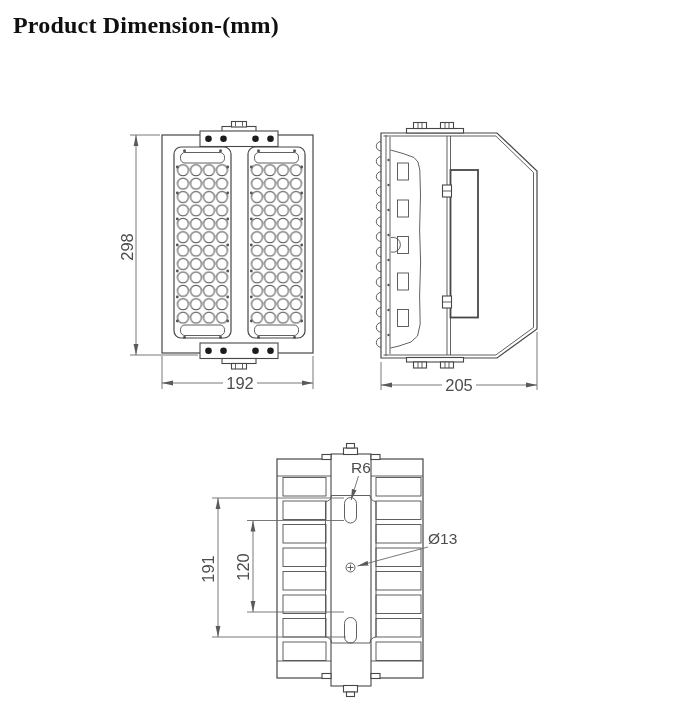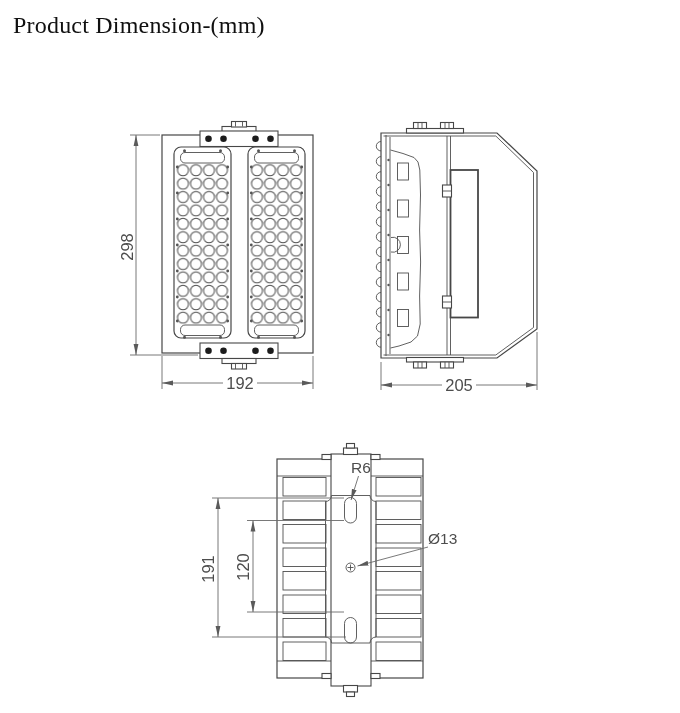--- a/index.html
+++ b/index.html
@@ -1,19 +1,19 @@
 <!DOCTYPE html>
 <html><head>
 <meta charset="utf-8">
 <style>
   html,body{margin:0;padding:0;background:#ffffff;}
   .stage{position:relative;width:680px;height:713px;background:#ffffff;overflow:hidden;
          font-family:"Liberation Sans",sans-serif;}
   .page-title{position:absolute;left:13px;top:12px;margin:0;
-              font-family:"Liberation Serif",serif;font-weight:normal;
+              font-family:"Liberation Serif",serif;font-weight:bold;
               font-size:24px;color:#101010;letter-spacing:.2px;}
   svg{position:absolute;left:0;top:0;}
   svg text{font-family:"Liberation Sans",sans-serif;fill:#4d4d4d;}
   .dim-txt{font-size:16.5px;}
   .lbl-txt{font-size:15.5px;}
   .outline{stroke:#474747;fill:none;stroke-width:1.2;}
   .thin{stroke:#4f4f4f;fill:none;stroke-width:0.9;}
   .dimline{stroke:#6a6a6a;fill:none;stroke-width:0.9;}
   .whitefill{fill:#ffffff;stroke:#474747;stroke-width:1.1;}
 </style>

